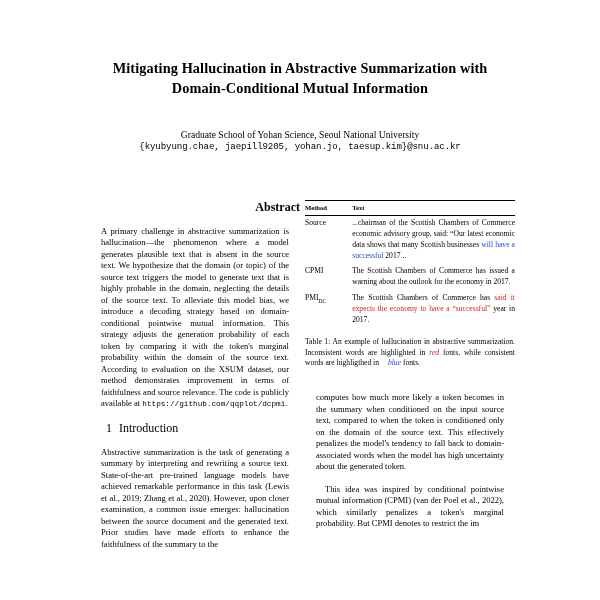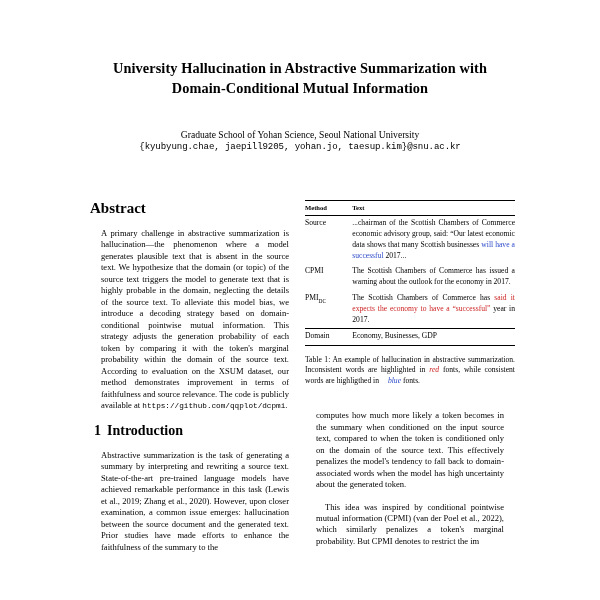--- a/index.html
+++ b/index.html
@@ -73,29 +73,29 @@
   }
   .col {
     position: absolute;
     top: 0;
     width: 210px;
   }
   .col-left { left: 90px; }
   .col-right { left: 305px; }
 
   .section-head-center {
-    text-align: left;
+    text-align: right;
     font-weight: bold;
-    font-size: 15px;
+    font-size: 12px;
     margin: 0 0 2px 0;
   }
   .section-head {
-    font-weight: bold;
-    font-size: 14px;
-    margin: 11px 0 4px 4px;
+    font-weight: normal;
+    font-size: 12px;
+    margin: 11px 0 4px 16px;
   }
   .section-head .num {
     display: inline-block;
     min-width: 13px;
   }
   p.body {
     margin: 11px;
     font-size: 8.55px;
     line-height: 1.345;
     text-align: justify;
@@ -140,21 +140,21 @@
   .caption i.red { color: #cc2222; font-style: italic; }
   .caption i.blue { color: #2a48c8; font-style: italic; padding-left: 7px; }
 </style>
 </head>
 <body>
 
 <div class="page">
 
   <div class="title-block">
     <div class="paper-title">
-      <span>University Hallucination in Abstractive Summarization with</span><br>
+      <span>Mitigating Hallucination in Abstractive Summarization with</span><br>
       <span>Domain-Conditional Mutual Information</span>
     </div>
   </div>
 
   <div class="authors-block">
     <div class="affiliation-line">Graduate School of Yohan Science, Seoul National University</div>
     <div class="email-line">{kyubyung.chae, jaepill9205, yohan.jo, taesup.kim}@snu.ac.kr</div>
   </div>
 
   <div class="columns">
@@ -185,24 +185,20 @@
               <td class="c-text jst rule-mid"><span>...chairman of the Scottish Chambers of Commerce economic advisory group, said: “Our latest economic data shows that many Scottish businesses </span><span class="blue">will have a successful</span><span> 2017...</span></td>
             </tr>
             <tr>
               <td class="c-method">CPMI</td>
               <td class="c-text jst">The Scottish Chambers of Commerce has issued a warning about the outlook for the economy in 2017.</td>
             </tr>
             <tr>
               <td class="c-method"><span>PMI</span><span class="sub">DC</span></td>
               <td class="c-text jst"><span>The Scottish Chambers of Commerce has </span><span class="red">said it expects the economy to have a “successful”</span><span> year in 2017.</span></td>
             </tr>
-            <tr>
-              <td class="c-method rule-mid rule-bot">Domain</td>
-              <td class="c-text rule-mid rule-bot">Economy, Businesses, GDP</td>
-            </tr>
           </tbody>
         </table>
       </div>
 
       <p class="caption"><span>Table 1: An example of hallucination in abstractive summarization. Inconsistent words are highlighted in </span><i class="red">red</i><span> fonts, while consistent words are highligthed in </span><i class="blue">blue</i><span> fonts.</span></p>
 
       <div style="height:13px"></div>
       <p class="body">computes how much more likely a token becomes in the summary when conditioned on the input source text, compared to when the token is conditioned only on the domain of the source text. This effectively penalizes the model's tendency to fall back to domain-associated words when the model has high uncertainty about the generated token.</p>
       <p class="body">This idea was inspired by conditional pointwise mutual information (CPMI) (van der Poel et al., 2022), which similarly penalizes a token's marginal probability. But CPMI denotes to restrict the im</p>
     </div>

